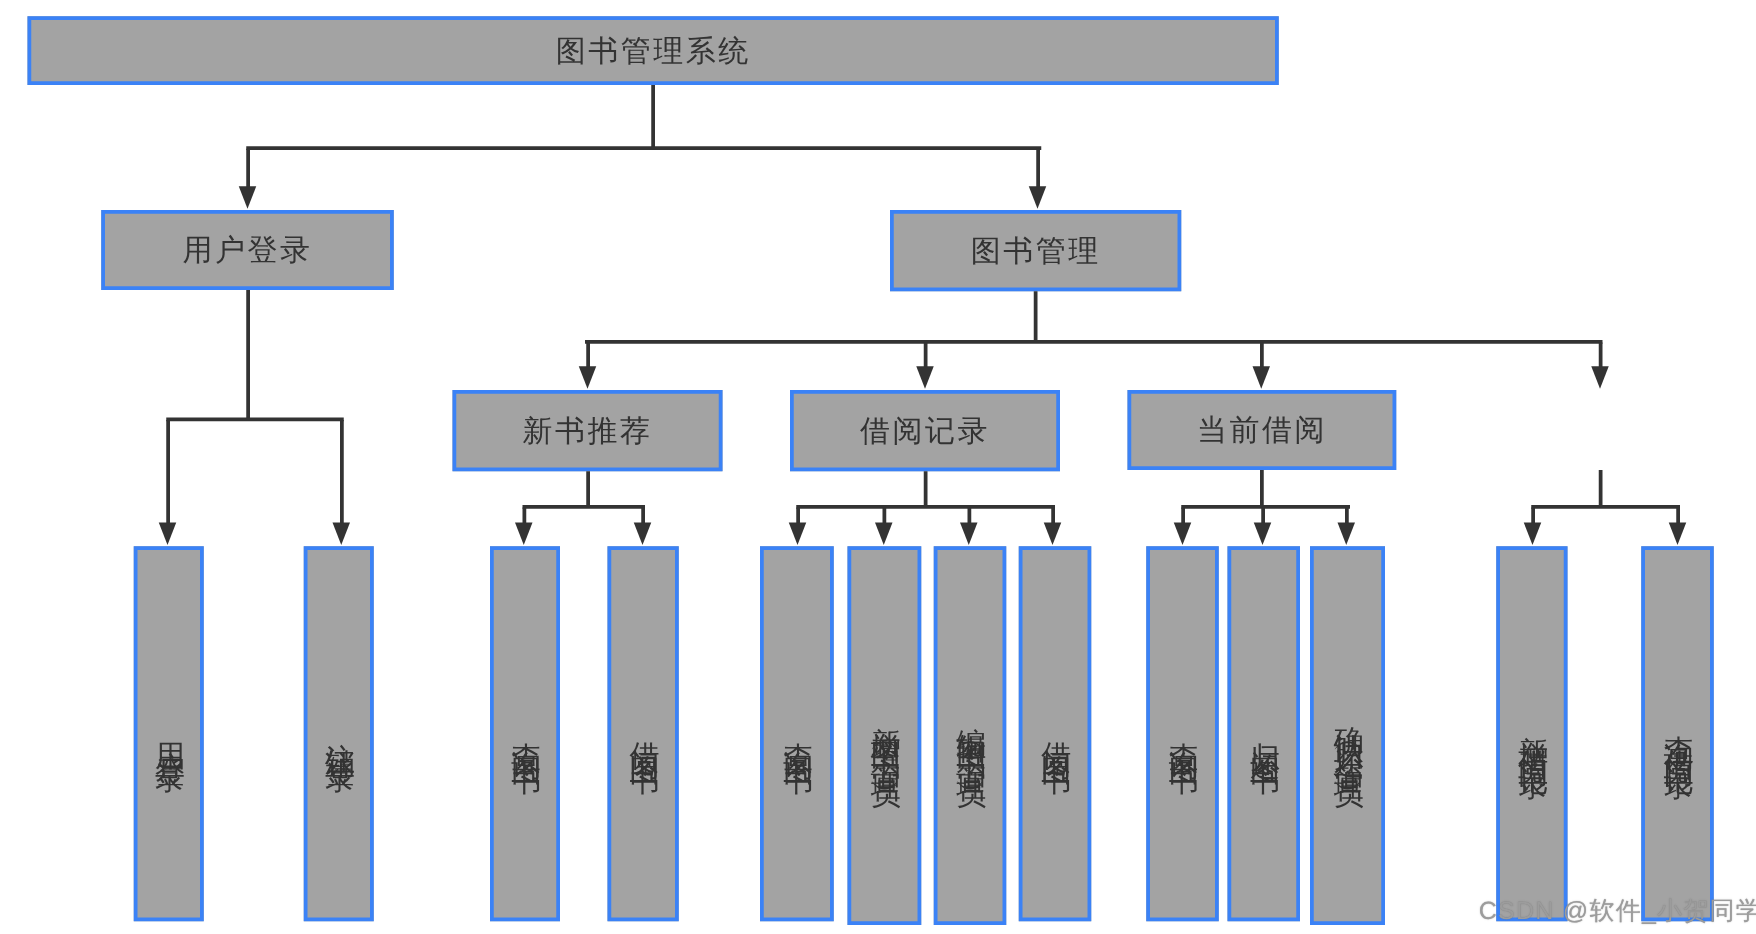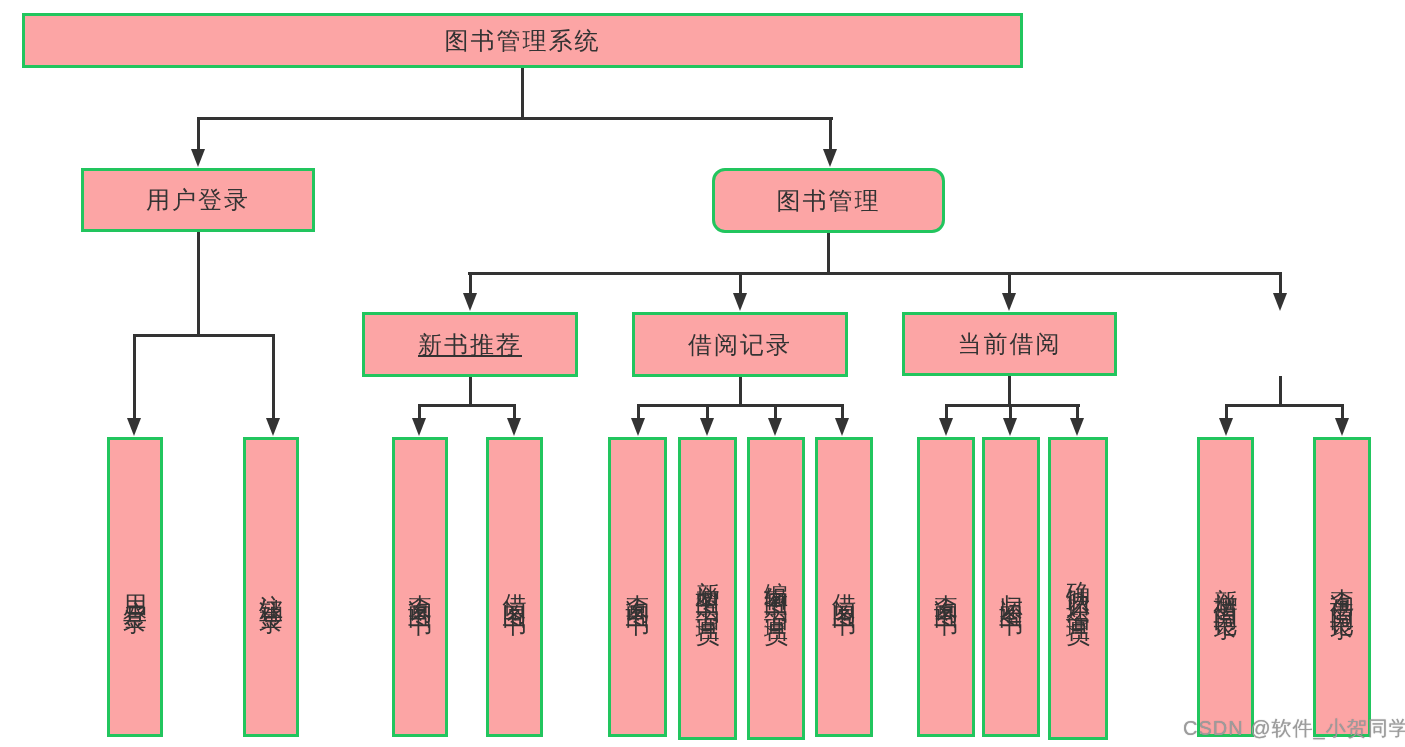--- a/index.html
+++ b/index.html
@@ -7,22 +7,22 @@
   #canvas{
     position:relative;
     width:1405px;height:747px;
     background:#ffffff;
     font-family:"Liberation Sans",sans-serif;
     overflow:hidden;
   }
   .box{
     position:absolute;
     box-sizing:border-box;
-    border:3px solid #22c55e;
-    background:#fca5a5;
+    border:3px solid #3b82f6;
+    background:#a3a3a3;
     display:flex;
     align-items:center;
     justify-content:center;
     color:#333333;
   }
   .hlabel{
     font-size:24px;
     letter-spacing:2px;
     white-space:nowrap;
   }
@@ -61,25 +61,25 @@
 <div id="canvas">
 
   <div class="box" style="left:22px;top:13px;width:1001px;height:55px;">
     <span class="hlabel">图书管理系统</span>
   </div>
 
   <div class="box" style="left:81px;top:168px;width:234px;height:64px;">
     <span class="hlabel">用户登录</span>
   </div>
 
-  <div class="box" style="left:712px;top:168px;width:233px;height:65px;border-radius:13px;">
+  <div class="box" style="left:712px;top:168px;width:233px;height:65px;">
     <span class="hlabel">图书管理</span>
   </div>
 
-  <div class="box" style="left:362px;top:312px;width:216px;height:65px;text-decoration:underline;">
+  <div class="box" style="left:362px;top:312px;width:216px;height:65px;">
     <span class="hlabel">新书推荐</span>
   </div>
 
   <div class="box" style="left:632px;top:312px;width:216px;height:65px;">
     <span class="hlabel">借阅记录</span>
   </div>
 
   <div class="box" style="left:902px;top:312px;width:215px;height:64px;text-align:center;">
     <span class="hlabel">当前借阅</span>
   </div>

